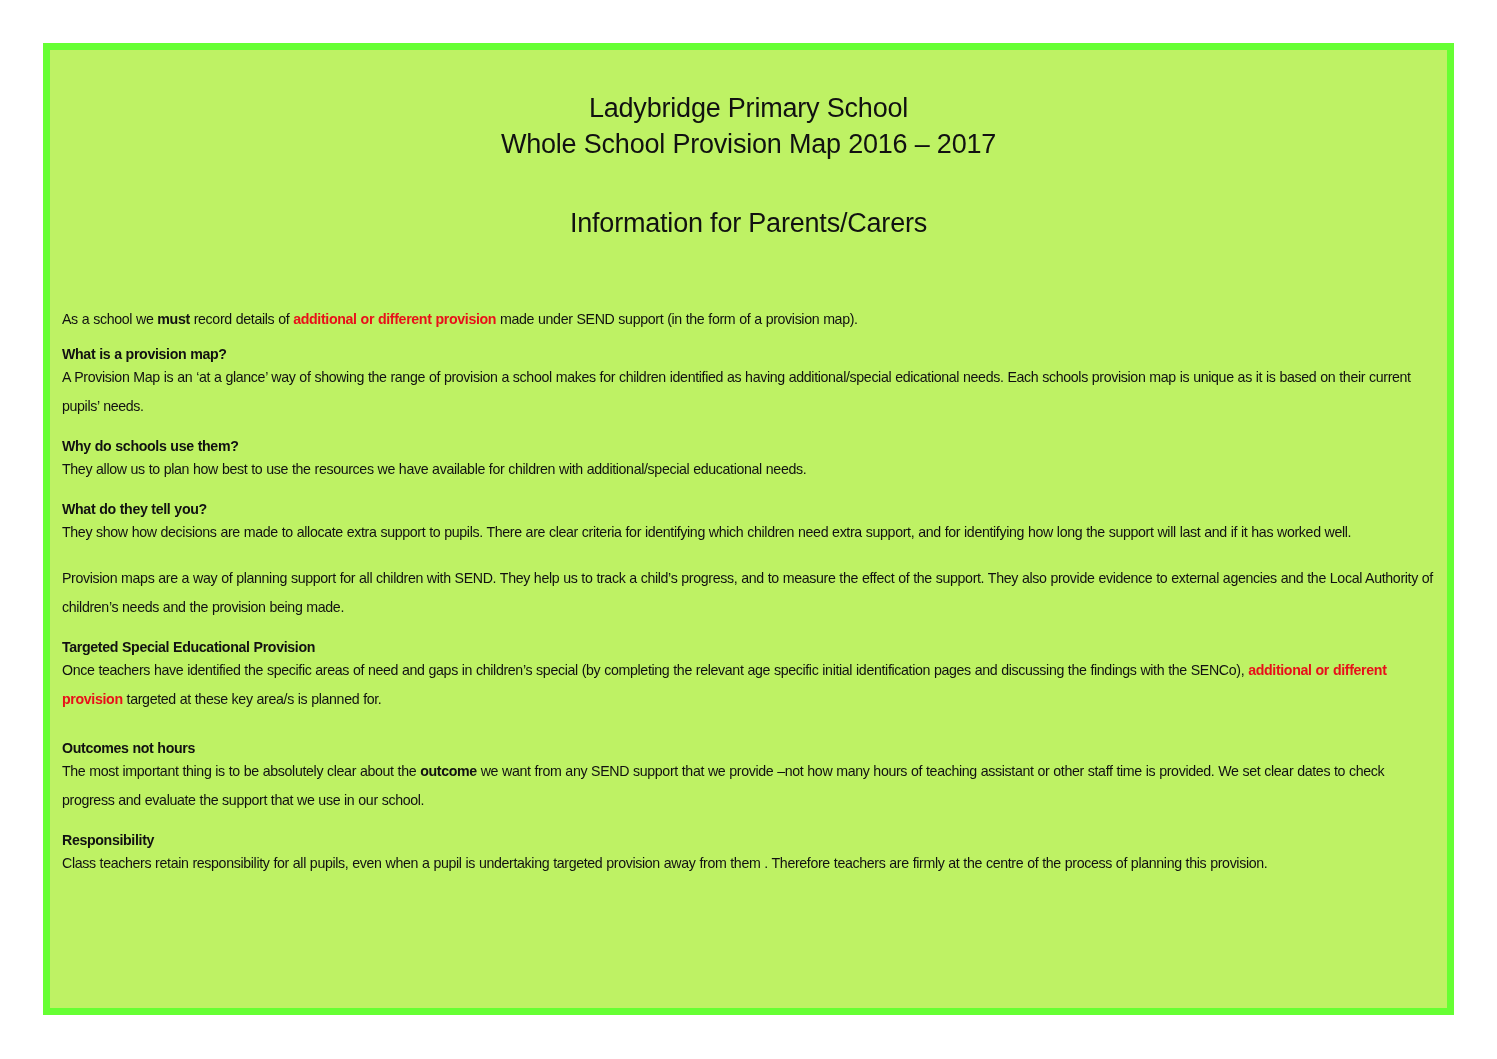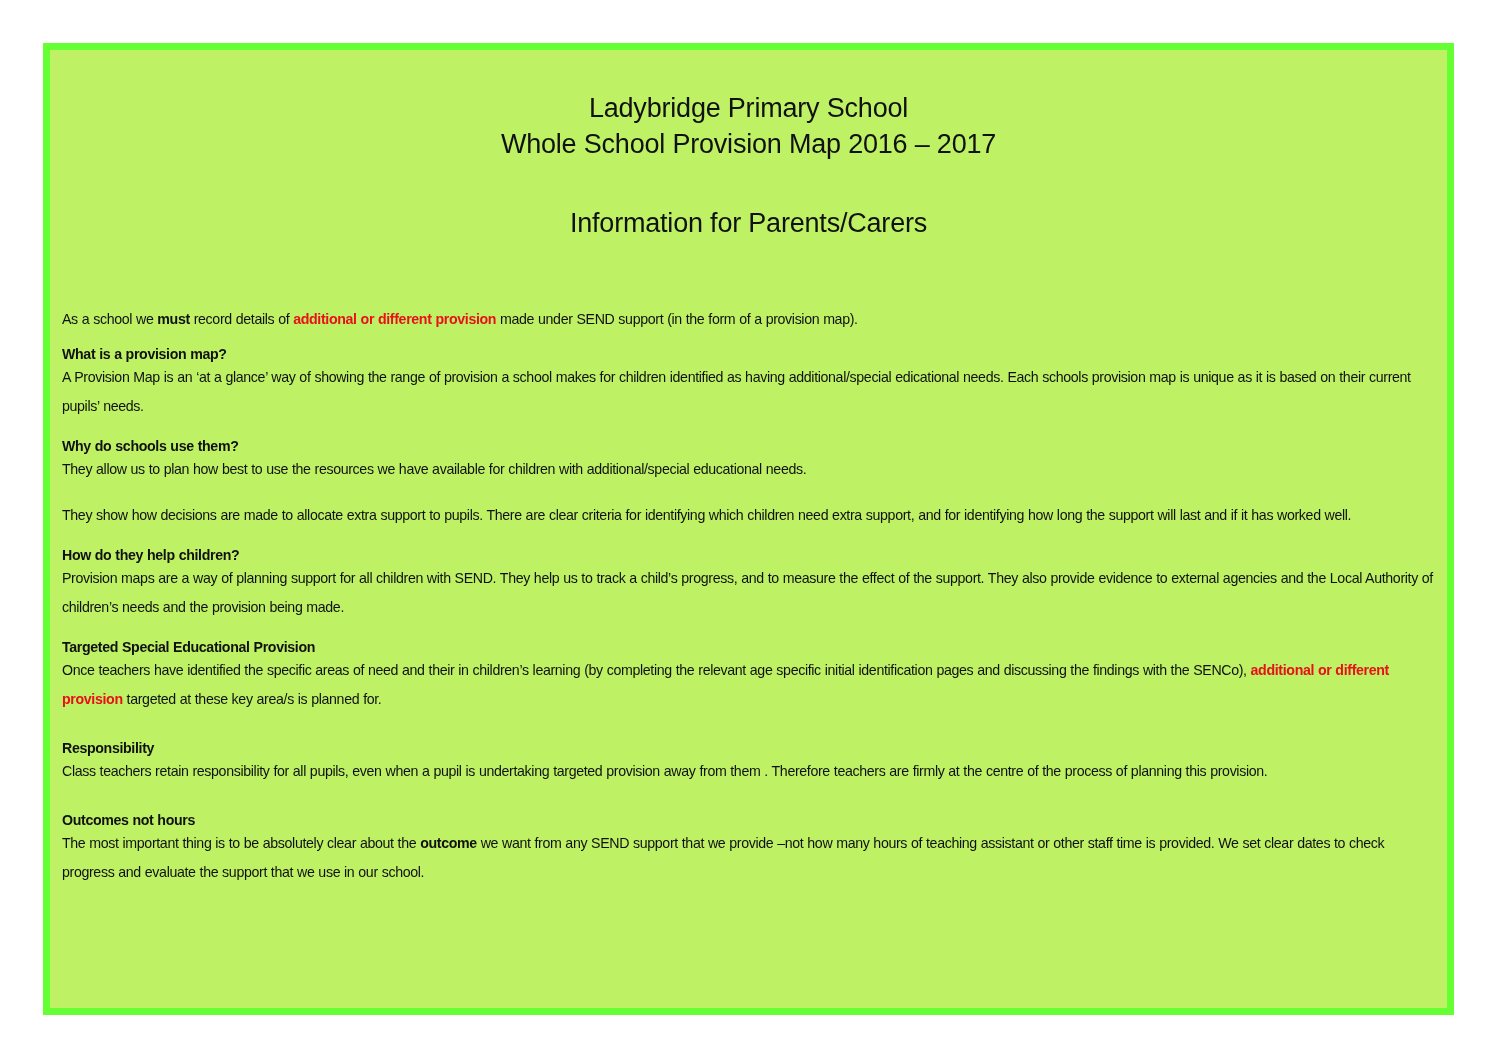--- a/index.html
+++ b/index.html
@@ -105,37 +105,37 @@
       <span class="heading">What is a provision map?</span>
       <span class="body-text">A Provision Map is an ‘at a glance’ way of showing the range of provision a school makes for children identified as having additional/special edicational needs. Each schools provision map is unique as it is based on their current pupils’ needs.</span>
     </div>
 
     <div class="section">
       <span class="heading">Why do schools use them?</span>
       <span class="body-text">They allow us to plan how best to use the resources we have available for children with additional/special educational needs.</span>
     </div>
 
     <div class="section">
+      <span class="heading">What do they tell you?</span>
       <span class="body-text">They show how decisions are made to allocate extra support to pupils. There are clear criteria for identifying which children need extra support, and for identifying how long the support will last and if it has worked well.</span>
     </div>
 
     <div class="section">
-      <span class="heading">How do they help children?</span>
       <span class="body-text">Provision maps are a way of planning support for all children with SEND. They help us to track a child’s progress, and to measure the effect of the support. They also provide evidence to external agencies and the Local Authority of children’s needs and the provision being made.</span>
     </div>
 
     <div class="section spaced">
       <span class="heading">Targeted Special Educational Provision</span>
-      <span class="body-text"><span>Once teachers have identified the specific areas of need and their in children’s learning (by completing the relevant age specific initial identification pages and discussing the findings with the SENCo), </span><span class="accent">additional or different provision</span><span> targeted at these key area/s is planned for.</span></span>
+      <span class="body-text"><span>Once teachers have identified the specific areas of need and gaps in children’s special (by completing the relevant age specific initial identification pages and discussing the findings with the SENCo), </span><span class="accent">additional or different provision</span><span> targeted at these key area/s is planned for.</span></span>
+    </div>
+
+    <div class="section">
+      <span class="heading">Outcomes not hours</span>
+      <span class="body-text"><span>The most important thing is to be absolutely clear about the </span><span class="em">outcome</span><span> we want from any SEND support that we provide –not how many hours of teaching assistant or other staff time is provided. We set  clear dates to check progress and evaluate the support that we use in our school.</span></span>
     </div>
 
     <div class="section spaced">
       <span class="heading">Responsibility</span>
       <span class="body-text">Class teachers retain responsibility for all pupils, even when a pupil is undertaking targeted provision away from them . Therefore teachers are firmly at the centre of the process of planning this provision.</span>
     </div>
 
-    <div class="section">
-      <span class="heading">Outcomes not hours</span>
-      <span class="body-text"><span>The most important thing is to be absolutely clear about the </span><span class="em">outcome</span><span> we want from any SEND support that we provide –not how many hours of teaching assistant or other staff time is provided. We set  clear dates to check progress and evaluate the support that we use in our school.</span></span>
-    </div>
-
   </div>
 </div>
 
 </body></html>

